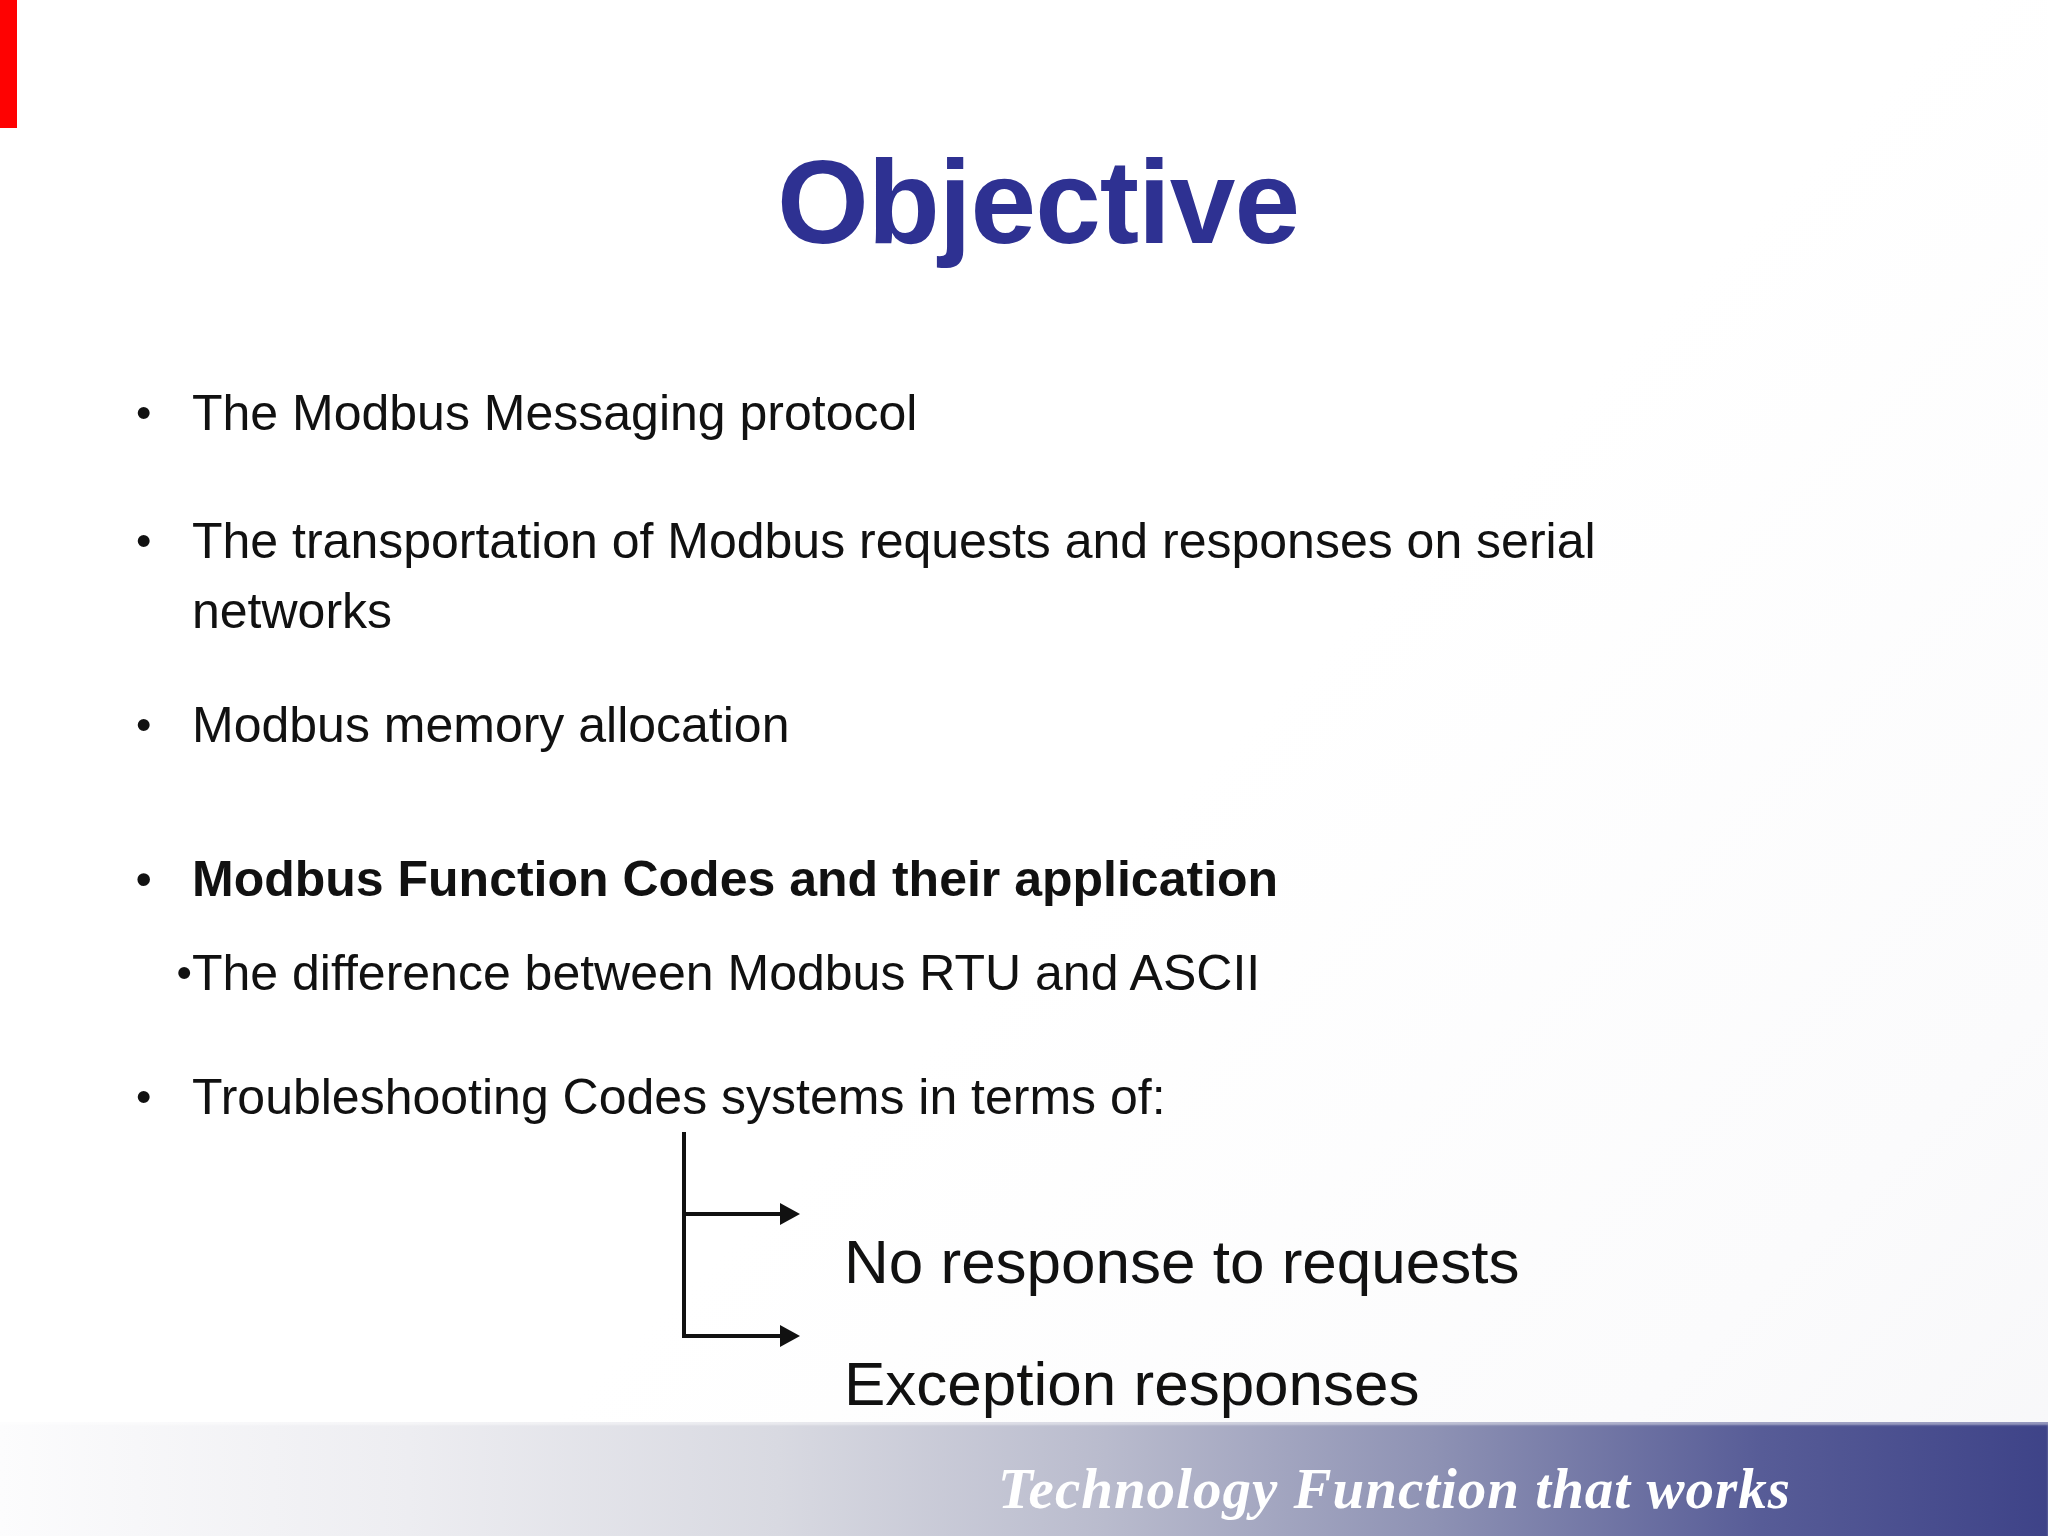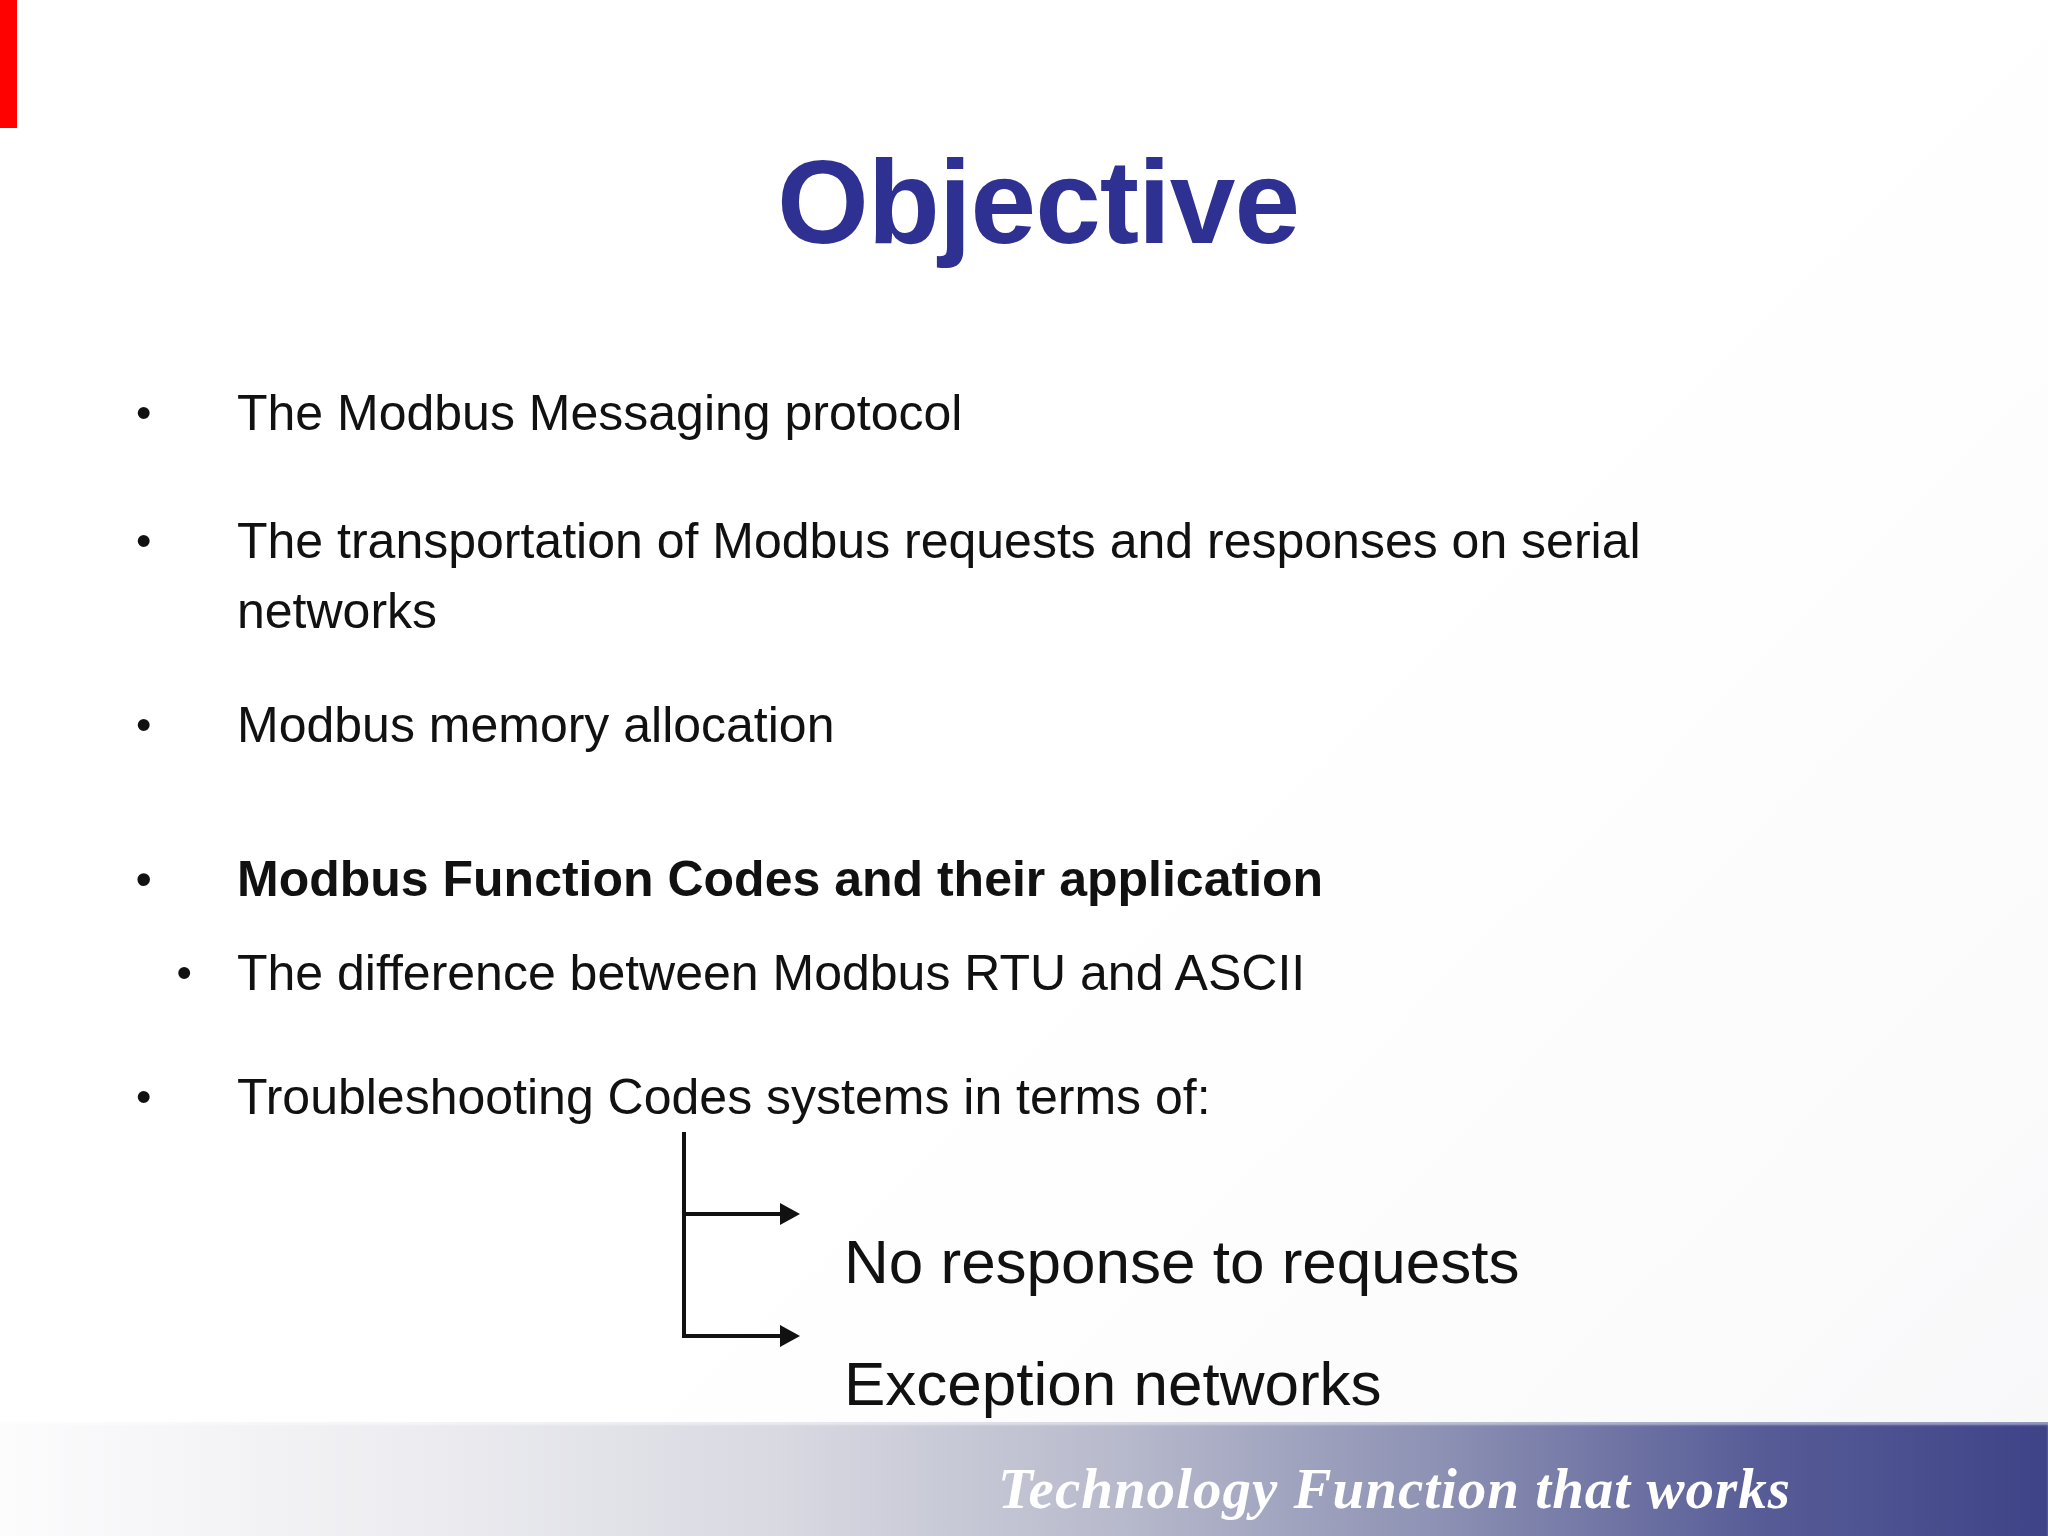--- a/index.html
+++ b/index.html
@@ -30,21 +30,21 @@
   .bullet{
     position:absolute;left:136px;
     font-size:50px;color:#111;line-height:70px;
     white-space:nowrap;
   }
   .bullet .dot{
     display:inline-block;width:56px;
     font-size:44px;vertical-align:top;
     color:#111;
   }
-  .bullet .lines{display:inline-block;vertical-align:top;margin-left:45px;}
+  .bullet .lines{display:inline-block;vertical-align:top;}
   .b1{top:378px;}
   .b2{top:506px;}
   .b3{top:690px;}
   .b4{top:844px;font-weight:bold;}
   .b5{top:938px;text-align:right;}
   .b6{top:1062px;}
 
   
   .vline{
     position:absolute;left:682px;top:1132px;width:4px;height:206px;background:#111;
@@ -155,20 +155,20 @@
     <span class="dot">•</span><span class="lines"><span>Troubleshooting Codes systems in terms of:</span></span>
   </div>
 
   <div>
     <div class="vline"></div>
     <div class="hline h1"></div>
     <div class="arrowhead a1"></div>
     <div class="branch-label l1">No response to requests</div>
     <div class="hline h2"></div>
     <div class="arrowhead a2"></div>
-    <div class="branch-label l2">Exception networks</div>
+    <div class="branch-label l2">Exception responses</div>
   </div>
 
   <div class="footer-bar"></div>
   <div class="footer-tagline">Technology Function that works</div>
 
 
 </div>
 
 </body></html>

